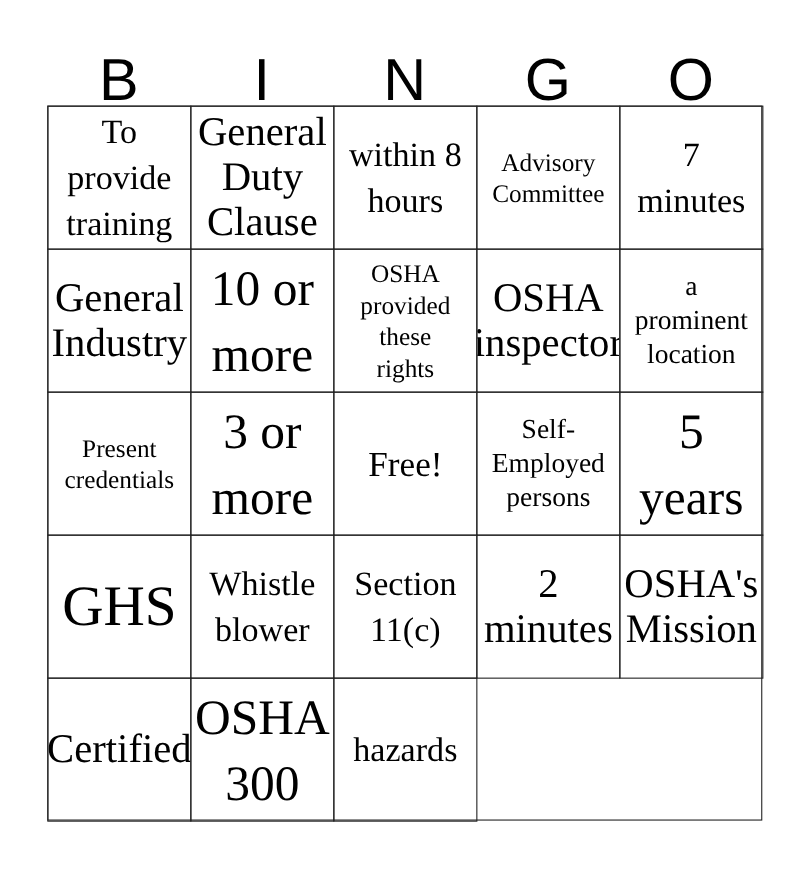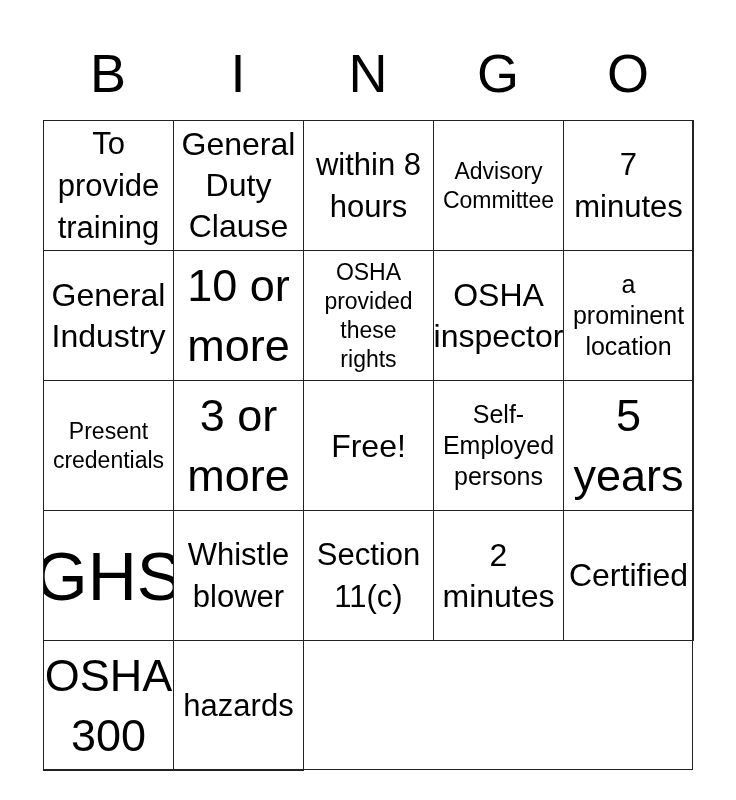--- a/index.html
+++ b/index.html
@@ -1,28 +1,28 @@
 <!DOCTYPE html>
 <html><head>
 <meta charset="utf-8">
 <style>
   html, body { margin:0; padding:0; background:#ffffff; }
   body { width:736px; height:800px; position:relative; overflow:hidden; font-family:"Liberation Sans", sans-serif; color:#000; }
   .header { position:absolute; left:43px; top:40px; width:650px; height:66px; display:flex; }
   .hl { width:130px; text-align:center; font-size:54px; line-height:66px; letter-spacing:0; }
-  .grid { position:absolute; left:43px; top:120px; width:650px; height:650px; display:grid; grid-template-columns:repeat(5,130px); grid-template-rows:repeat(5,130px); box-sizing:border-box; border:1px solid #222; }
+  .grid { position:absolute; left:43px; top:96px; width:650px; height:650px; display:grid; grid-template-columns:repeat(5,130px); grid-template-rows:repeat(5,130px); box-sizing:border-box; border:1px solid #222;font-family:Liberation Serif, serif; }
   .cell { box-sizing:border-box; border:1px solid #222; margin:-1px 0 0 -1px; width:131px; height:131px; display:flex; align-items:center; justify-content:center; text-align:center; overflow:hidden; }
   .cell span { display:block; white-space:pre-line; }
   .s22 { font-size:23px; line-height:29px; }
   .s25 { font-size:25px; line-height:31px; }
-  .s29 { font-size:32px; line-height:41px; }
+  .s29 { font-size:37px; line-height:41px; }
   .s32 { font-size:31px; line-height:42px; }
   .s46 { font-size:45px; line-height:60px; }
   .s48 { font-size:32px; line-height:60px; }
-  .s52 { font-size:68px; line-height:58px; }
+  .s52 { font-size:52px; line-height:58px; }
 </style>
 </head>
 <body>
 
 <div class="header">
   <div class="hl">B</div>
   <div class="hl">I</div>
   <div class="hl">N</div>
   <div class="hl">G</div>
   <div class="hl">O</div>
@@ -103,20 +103,24 @@
     </div>
     <div class="cell">
       <span class="s32">Section
 11(c)</span>
     </div>
     <div class="cell">
       <span class="s29">2
 minutes</span>
     </div>
     <div class="cell">
+      <span class="s29">OSHA's
+Mission</span>
+    </div>
+    <div class="cell">
       <span class="s29">Certified</span>
     </div>
     <div class="cell">
       <span class="s46">OSHA
 300</span>
     </div>
     <div class="cell">
       <span class="s32">hazards</span>
     </div>
   </div>

